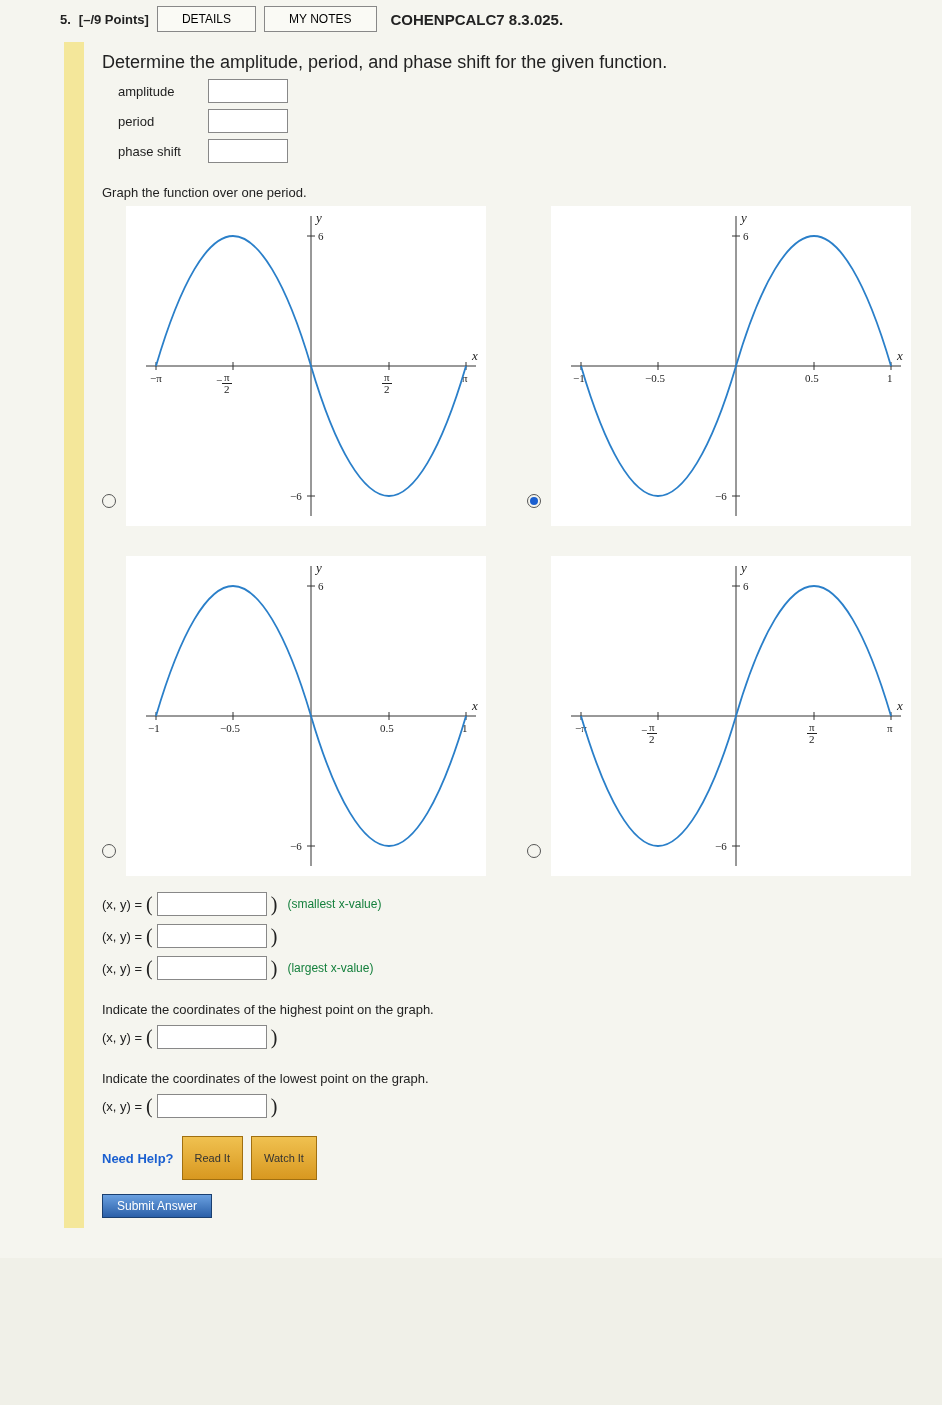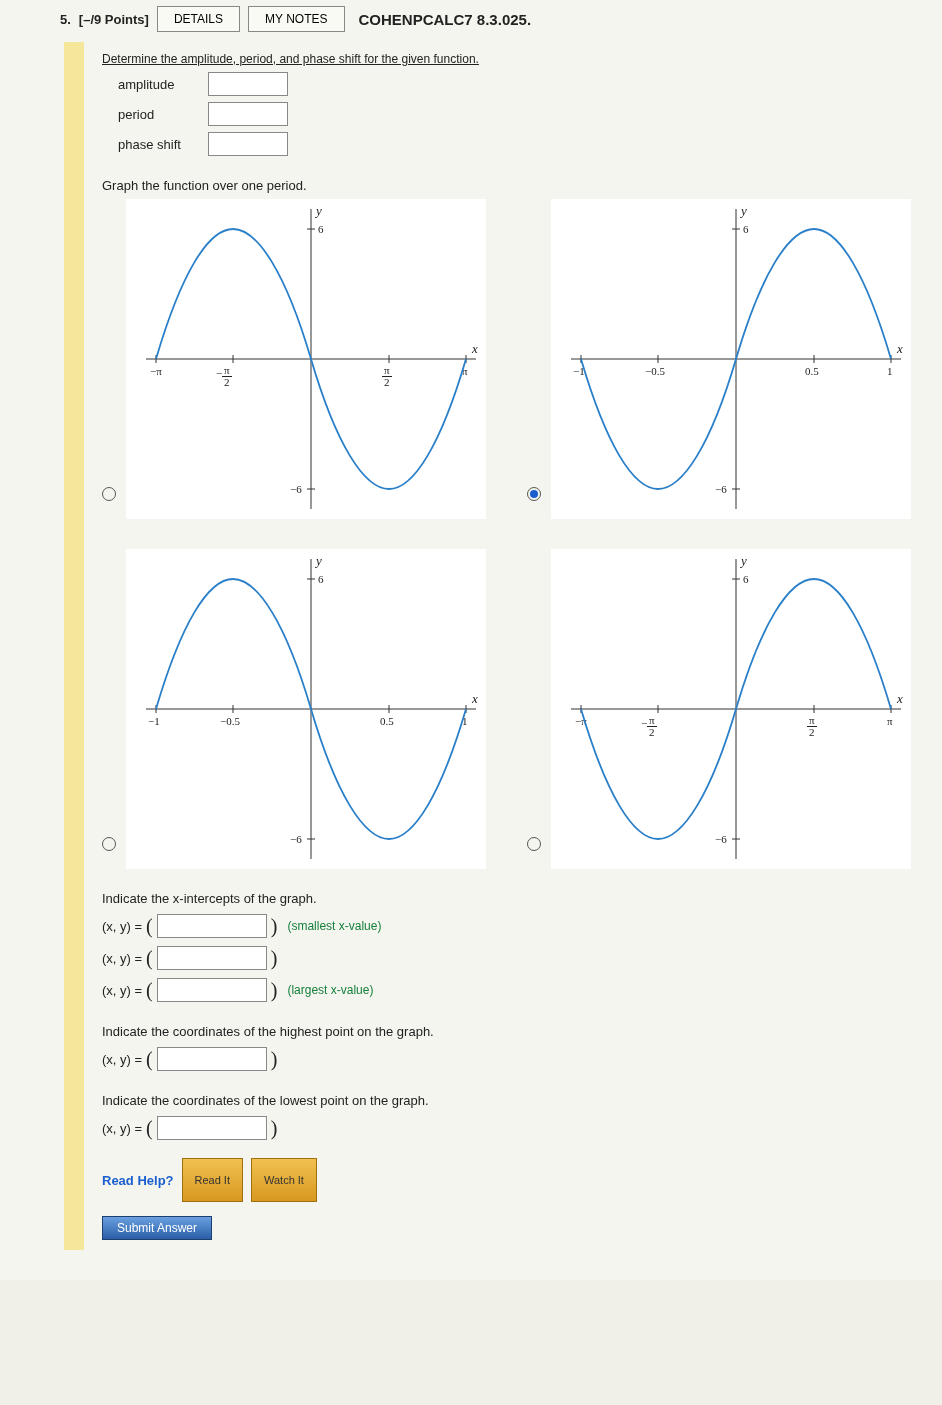--- a/index.html
+++ b/index.html
@@ -1,25 +1,25 @@
 <!DOCTYPE html>
 <html><head>
 <meta charset="utf-8">
 <style>
   * { box-sizing: border-box; margin: 0; padding: 0; }
   body { font-family: Arial, Helvetica, sans-serif; background: #f0f0e8; font-size: 13px; color: #222; width: 942px; }
   .page { background: #f5f5ef; padding: 0 0 30px 0; }
   .header-row { display: flex; align-items: center; gap: 8px; padding: 6px 20px 10px 60px; }
   .qnum { font-size: 13px; font-weight: bold; }
-  .pill-btn { border: 1px solid #888; background: #fafaf5; padding: 5px 16px; font-size: 12px; cursor: pointer; }
+  .pill-btn { border: 1px solid #888; background: #fafaf5; padding: 5px 24px; font-size: 12px; cursor: pointer; }
   .reftxt { font-size: 15px; font-weight: bold; margin-left: 6px; }
   .body-wrap { display: flex; }
   .ystrip { width: 20px; background: #f4e79a; margin-left: 64px; flex-shrink: 0; }
   .content { flex: 1; padding: 10px 20px 10px 18px; }
-  .instr { font-size: 12px; margin-bottom: 6px; text-decoration: underline; }
+  .instr { font-size: 18px; margin-bottom: 6px; }
   .eqn { font-family: 'Times New Roman', serif; font-style: italic; font-size: 14px; margin: 0 0 14px 40px; }
   .field-row { display: flex; align-items: center; margin: 6px 16px; }
   .field-label { width: 90px; font-size: 13px; }
   .text-input { width: 80px; height: 24px; border: 1px solid #888; background: #fff; }
   .sect-txt { font-size: 13px; margin: 22px 0 6px 0; }
   .graphs-grid { display: grid; grid-template-columns: 1fr 1fr; gap: 30px 30px; margin-bottom: 16px; }
   .graph-cell { display: flex; align-items: flex-end; gap: 10px; }
   .radio { width: 14px; height: 14px; border: 1px solid #555; border-radius: 50%; display: inline-flex; align-items: center; justify-content: center; margin-bottom: 18px; }
   .radio.selected::after { content: ""; width: 8px; height: 8px; background: #1a5fd0; border-radius: 50%; }
   svg.graph { background: #fff; }
@@ -170,21 +170,20 @@
             <text class="tlabel" x="192" y="34">6</text>
             <line class="tick" x1="181" y1="290" x2="189" y2="290"></line>
             <text class="tlabel" x="164" y="294">−6</text>
 
             <path class="curve" d="M30,160 C 55,245 82,290 107,290 C 132,290 160,245 185,160 C 210,75 238,30 263,30 C 288,30 315,75 340,160"></path>
           </svg>
         </div>
 
       </div>
 
-      <div class="sect-txt">Indicate the x-intercepts of the graph.</div>
 
       <div class="answer-row">
         <span>(x, y) =</span>
         <span class="paren">(</span>
         <input class="ans-input" style="">
         <span class="paren">)</span>
         <span class="hint">(smallest x-value)</span>
       </div>
       <div class="answer-row">
         <span>(x, y) =</span>
@@ -210,21 +209,21 @@
 
       <div class="sect-txt">Indicate the coordinates of the lowest point on the graph.</div>
       <div class="answer-row">
         <span>(x, y) =</span>
         <span class="paren">(</span>
         <input class="ans-input" style="">
         <span class="paren">)</span>
       </div>
 
       <div class="need-help-row">
-        <span class="need-help-lbl">Read Help?</span>
+        <span class="need-help-lbl">Need Help?</span>
         <button class="help-btn">Read It</button>
         <button class="help-btn">Watch It</button>
       </div>
 
       <div style="display:flex;align-items:flex-end;">
         <button class="submit-btn">Submit Answer</button>
       </div>
 
     </div>
   </div>

